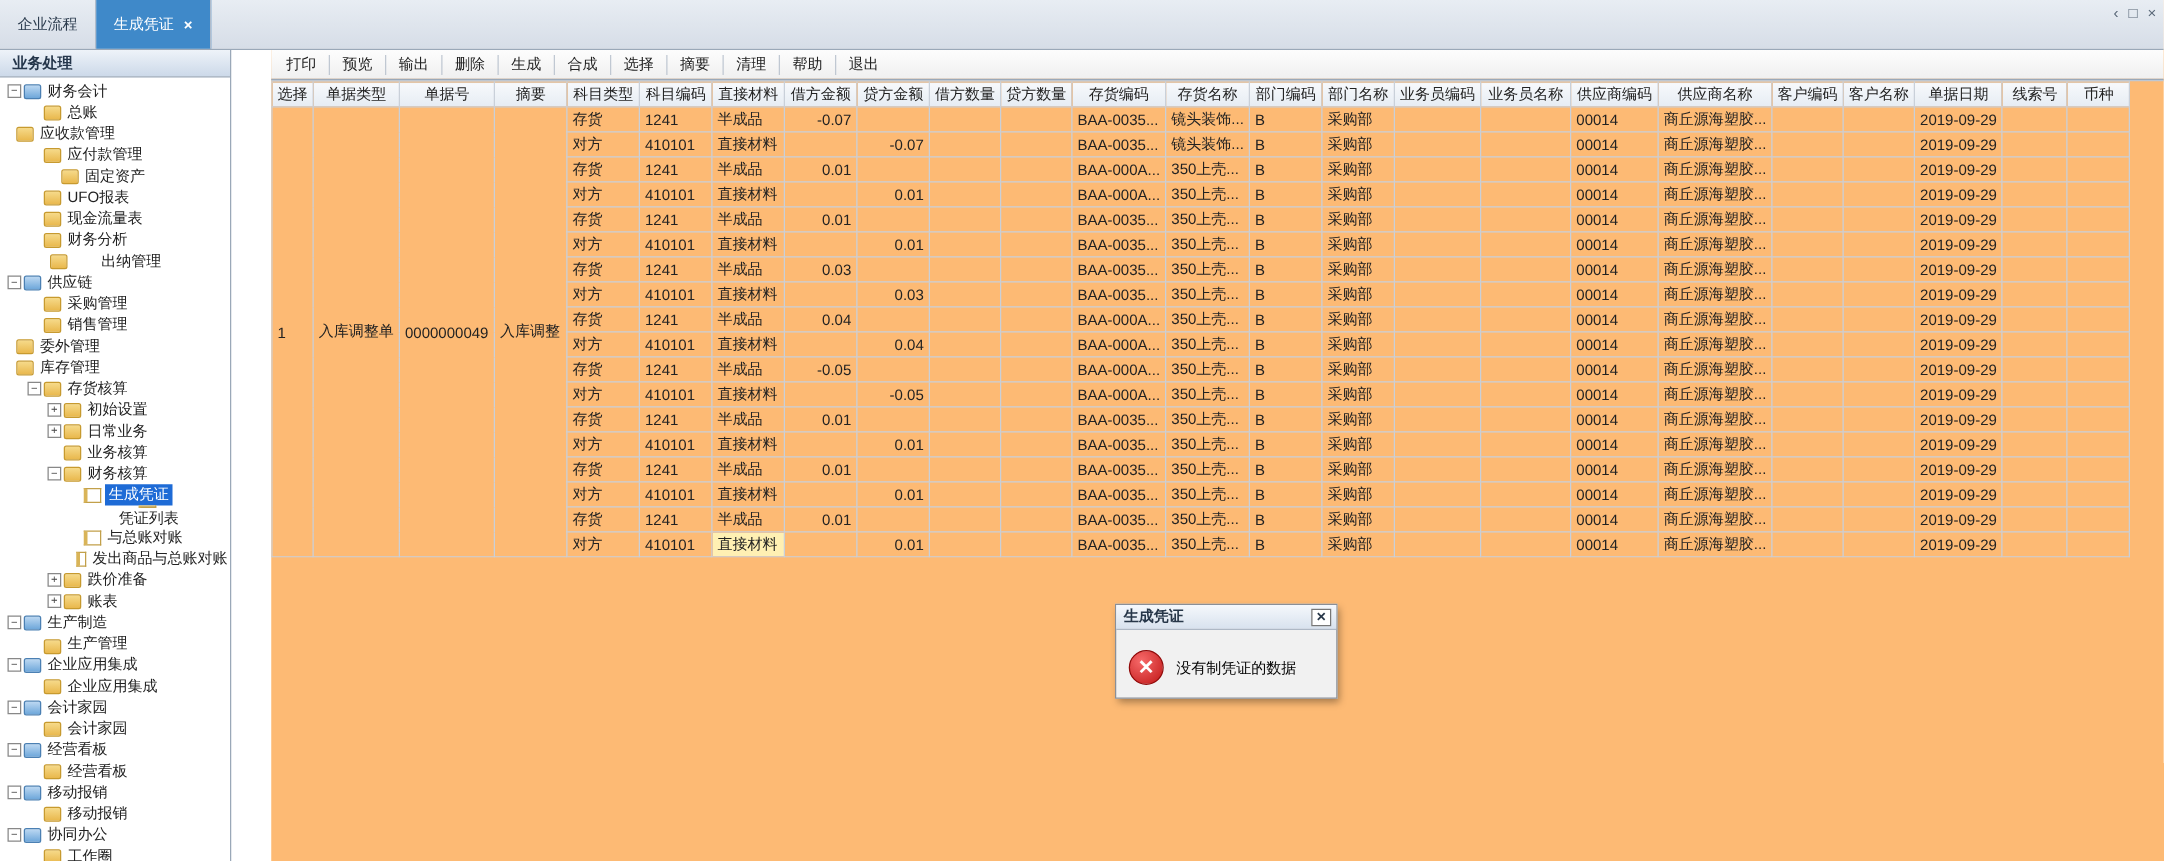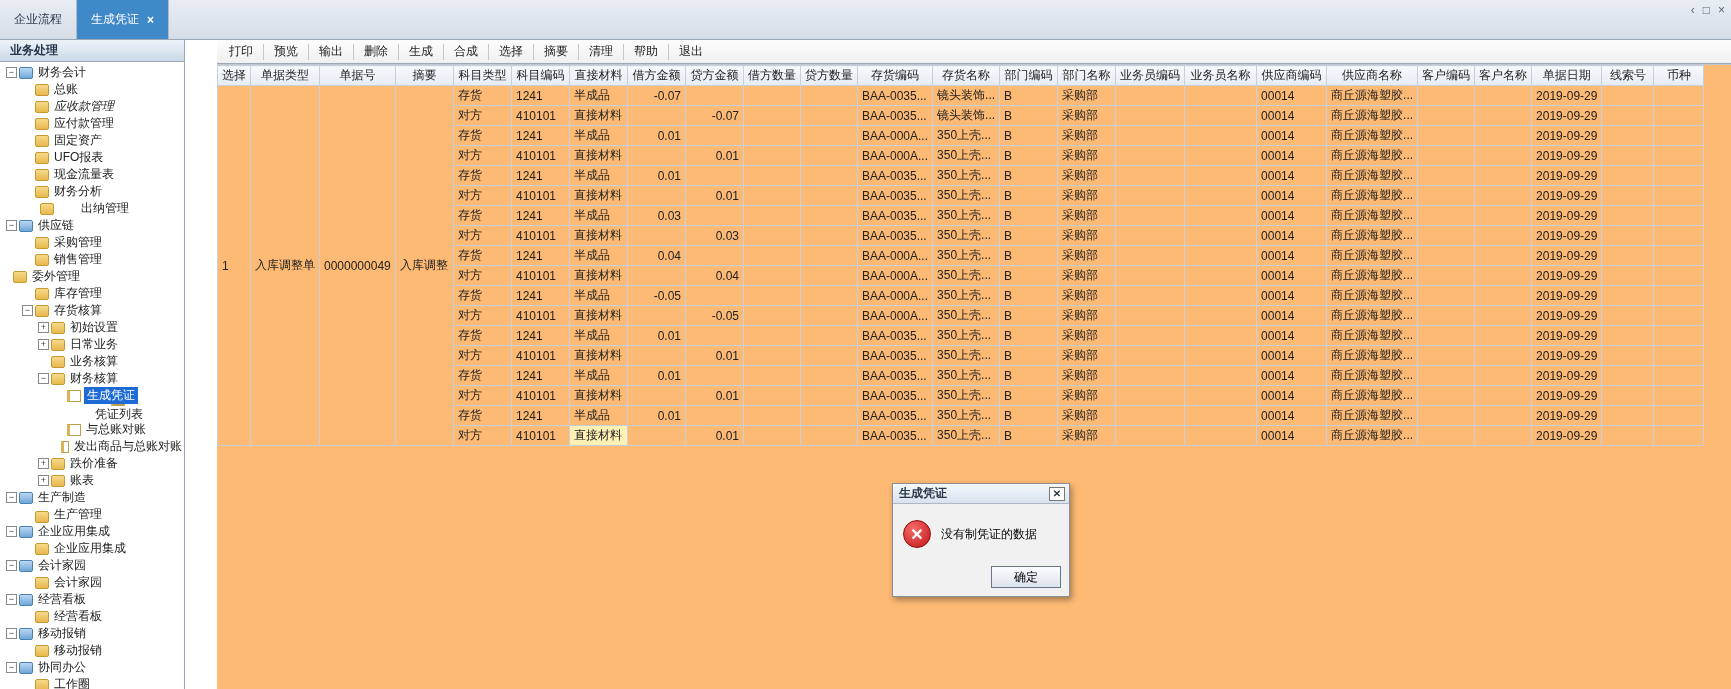--- a/index.html
+++ b/index.html
@@ -86,31 +86,31 @@
         <div class="tree-node" style="padding-left: 6px;">
           <span class="exp">−</span>
           <span class="ico folderblue"></span>
           <span class="lbl">财务会计</span>
         </div>
         <div class="tree-node" style="padding-left: 22px;">
           <span class="exp blank"></span>
           <span class="ico folder"></span>
           <span class="lbl">总账</span>
         </div>
-        <div class="tree-node" style="padding-left: 22px; font-style: italic;">
+        <div class="tree-node" style="">
           <span class="exp blank"></span>
           <span class="ico folder"></span>
           <span class="lbl">应收款管理</span>
         </div>
         <div class="tree-node" style="padding-left: 22px;">
           <span class="exp blank"></span>
           <span class="ico folder"></span>
           <span class="lbl">应付款管理</span>
         </div>
-        <div class="tree-node" style="padding-left: 22px;">
+        <div class="tree-node" style="padding-left: 36px;">
           <span class="exp blank"></span>
           <span class="ico folder"></span>
           <span class="lbl">固定资产</span>
         </div>
         <div class="tree-node" style="padding-left: 22px;">
           <span class="exp blank"></span>
           <span class="ico folder"></span>
           <span class="lbl">UFO报表</span>
         </div>
         <div class="tree-node" style="padding-left: 22px;">
@@ -141,21 +141,21 @@
         <div class="tree-node" style="padding-left: 22px;">
           <span class="exp blank"></span>
           <span class="ico folder"></span>
           <span class="lbl">销售管理</span>
         </div>
         <div class="tree-node" style="">
           <span class="exp blank"></span>
           <span class="ico folder"></span>
           <span class="lbl">委外管理</span>
         </div>
-        <div class="tree-node" style="padding-left: 22px; text-align: center;">
+        <div class="tree-node" style=" text-align: center;">
           <span class="exp blank"></span>
           <span class="ico folder"></span>
           <span class="lbl">库存管理</span>
         </div>
         <div class="tree-node" style="padding-left: 22px;">
           <span class="exp">−</span>
           <span class="ico folder"></span>
           <span class="lbl">存货核算</span>
         </div>
         <div class="tree-node" style="padding-left: 38px;">
@@ -765,18 +765,15 @@
 
     <div class="dialog">
       <div class="dialog-title">
         <span>生成凭证</span>
         <span class="dialog-close">✕</span>
       </div>
       <div class="dialog-body">
         <div class="err-ico">✕</div>
         <span>没有制凭证的数据</span>
       </div>
-      <div class="dialog-footer">
-        <button>确定</button>
-      </div>
     </div>
   </div>
 </div>
 
 </body></html>

